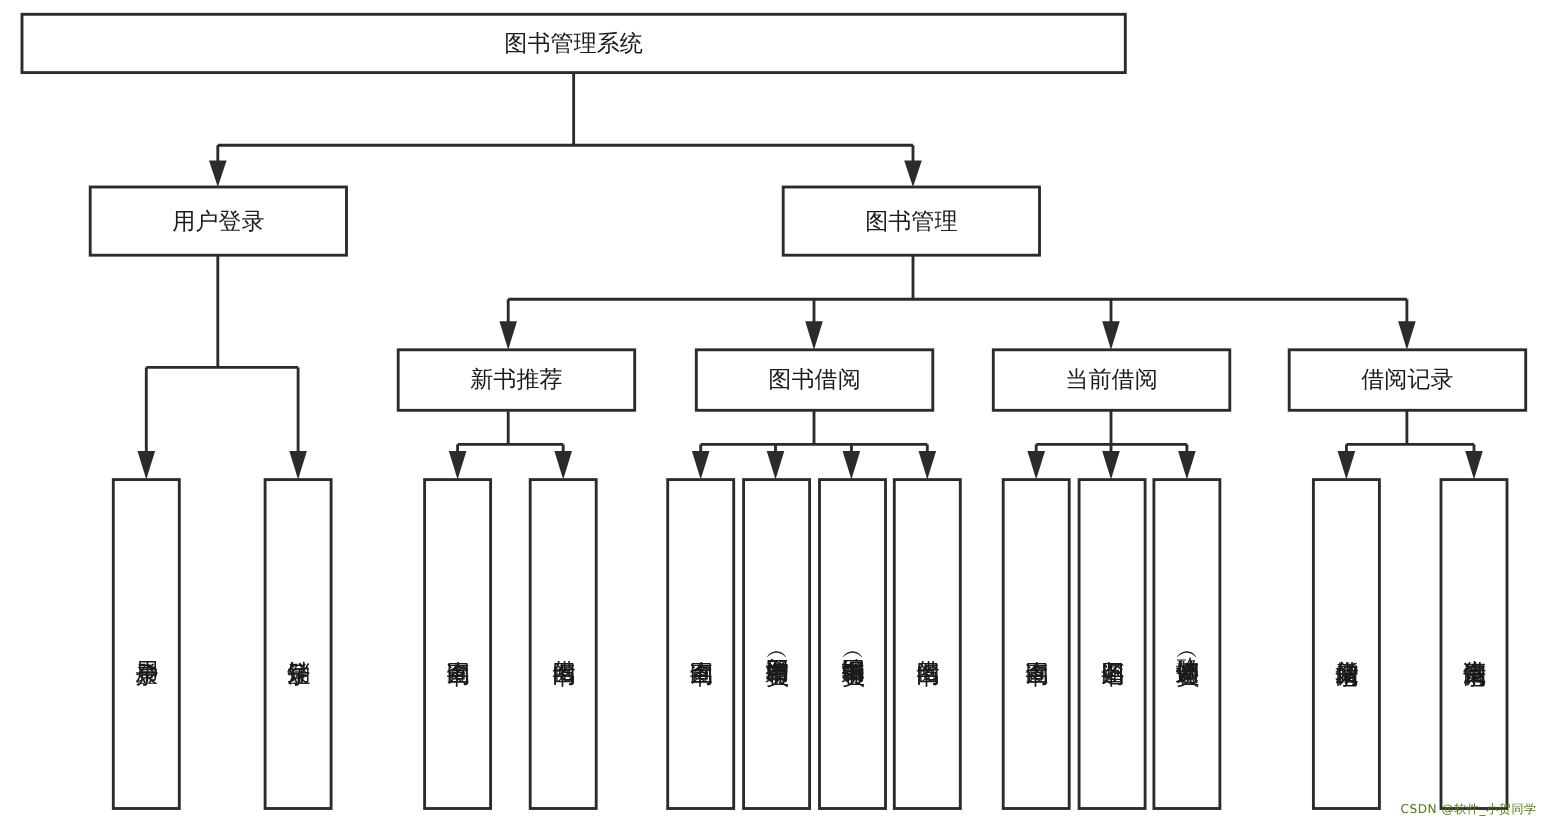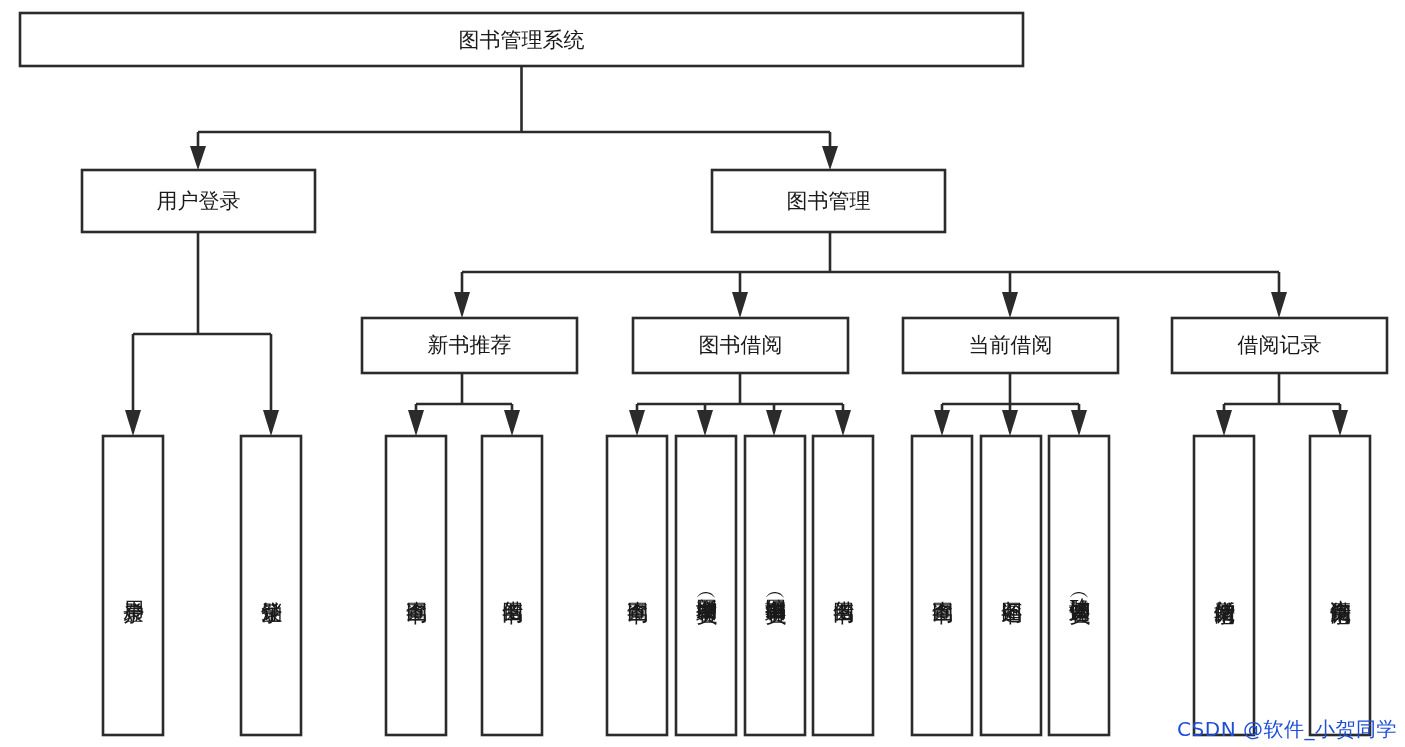--- a/index.html
+++ b/index.html
@@ -65,22 +65,22 @@
     align-items: center;
     justify-content: center;
     text-align: center;
     pointer-events: none;
   }
   .watermark {
     position: absolute;
     right: 8px;
     bottom: 4px;
     font-family: "DejaVu Sans", "Liberation Sans", sans-serif;
-    font-size: 20px;
-    color: #1d4ed8;
+    font-size: 11px;
+    color: #4d7c0f;
     letter-spacing: 0.5px;
     white-space: nowrap;
     text-align: center;
   }
 </style>
 </head>
 <body>
 
 <div id="diagram-root">
 

